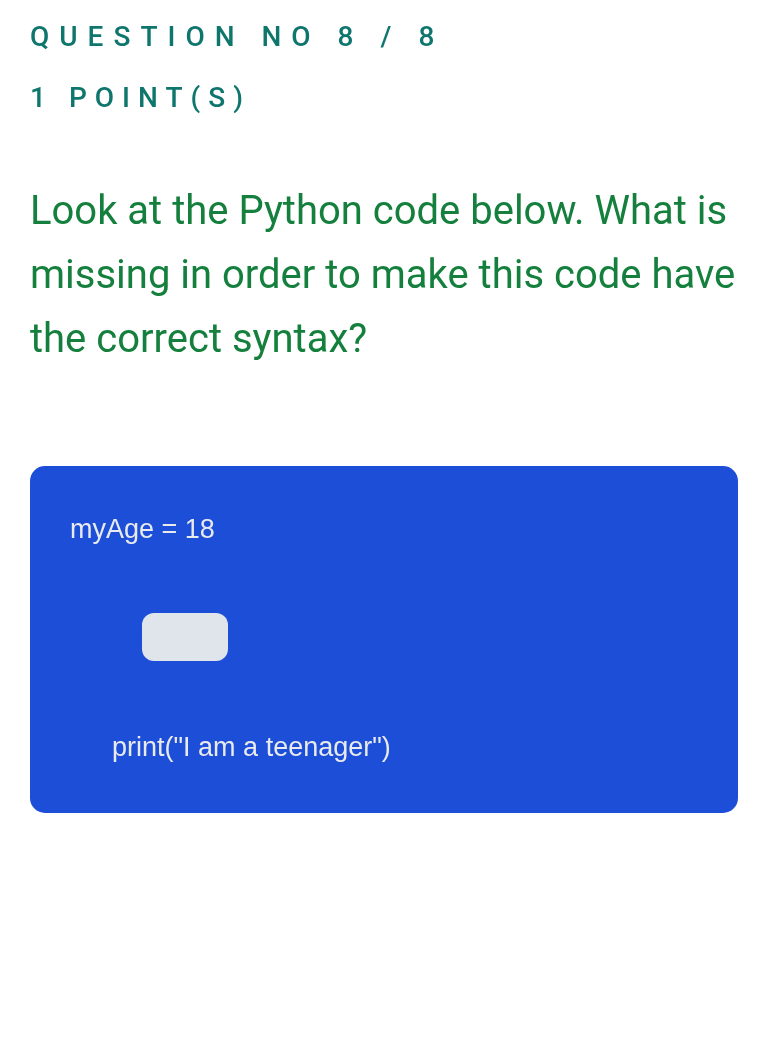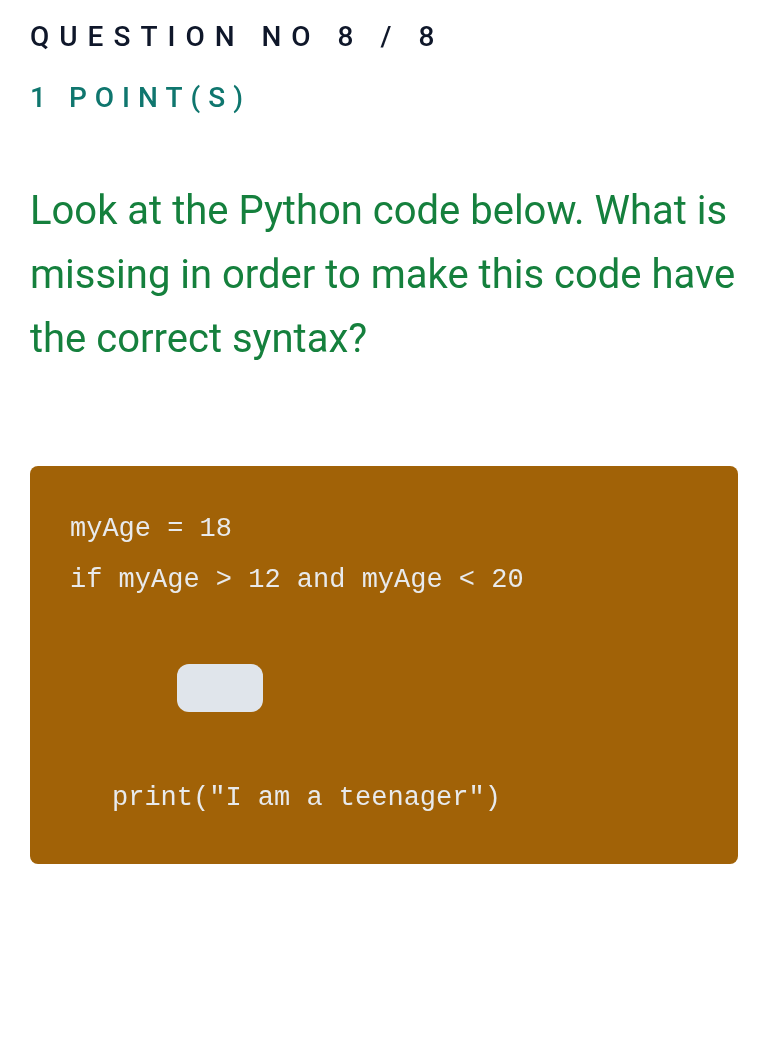--- a/index.html
+++ b/index.html
@@ -10,43 +10,43 @@
     body {
       font-family: -apple-system, BlinkMacSystemFont, "Segoe UI", Roboto, Helvetica, Arial, sans-serif;
       background: #ffffff;
       width: 768px;
       padding: 20px 30px;
       color: #2a3240;
     }
     .meta-line {
       font-size: 28px;
       letter-spacing: 10px;
-      color: #0f172a;
+      color: #0f766e;
       margin-bottom: 28px;
       font-weight: 500;
     }
     .points-line {
       font-size: 28px;
       letter-spacing: 8px;
       color: #0f766e;
       margin-bottom: 65px;
       font-weight: 500;
     }
     .question-text {
       font-size: 40px;
       line-height: 1.6;
       color: #15803d;
       margin-bottom: 95px;
       font-weight: 400;
     }
     .code-block {
-      background: #a16207;
-      border-radius: 8px;
+      background: #1d4ed8;
+      border-radius: 15px;
       padding: 38px 40px 40px 40px;
-      font-family: Liberation Mono, monospace;
+      font-family: Liberation Sans, sans-serif;
       font-size: 27px;
       color: #e8eaec;
       line-height: 1.9;
     }
     .code-line {
       white-space: pre;
     }
     .code-line-indent {
       padding-left: 42px;
     }
@@ -75,18 +75,17 @@
 </div>
 
 <div class="points-line">
   <span>1</span><span> POINT(S)</span>
 </div>
 
 <div class="question-text">Look at the Python code below. What is missing in order to make this code have the correct syntax?</div>
 
 <div class="code-block">
   <div class="code-line">myAge = 18</div>
-  <div class="code-line">if myAge &gt; 12 and myAge &lt; 20</div>
   <div class="code-line code-line-indent">
     <input type="text" class="blank-input" value="" style="">
   </div>
   <div class="code-line code-line-indent">print("I am a teenager")</div>
 </div>
 
 </body></html>

